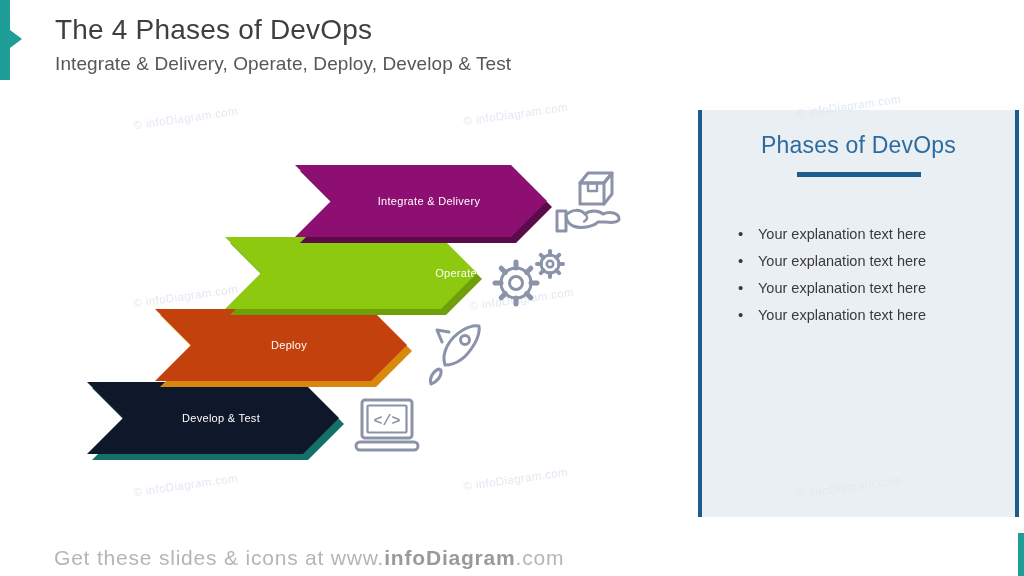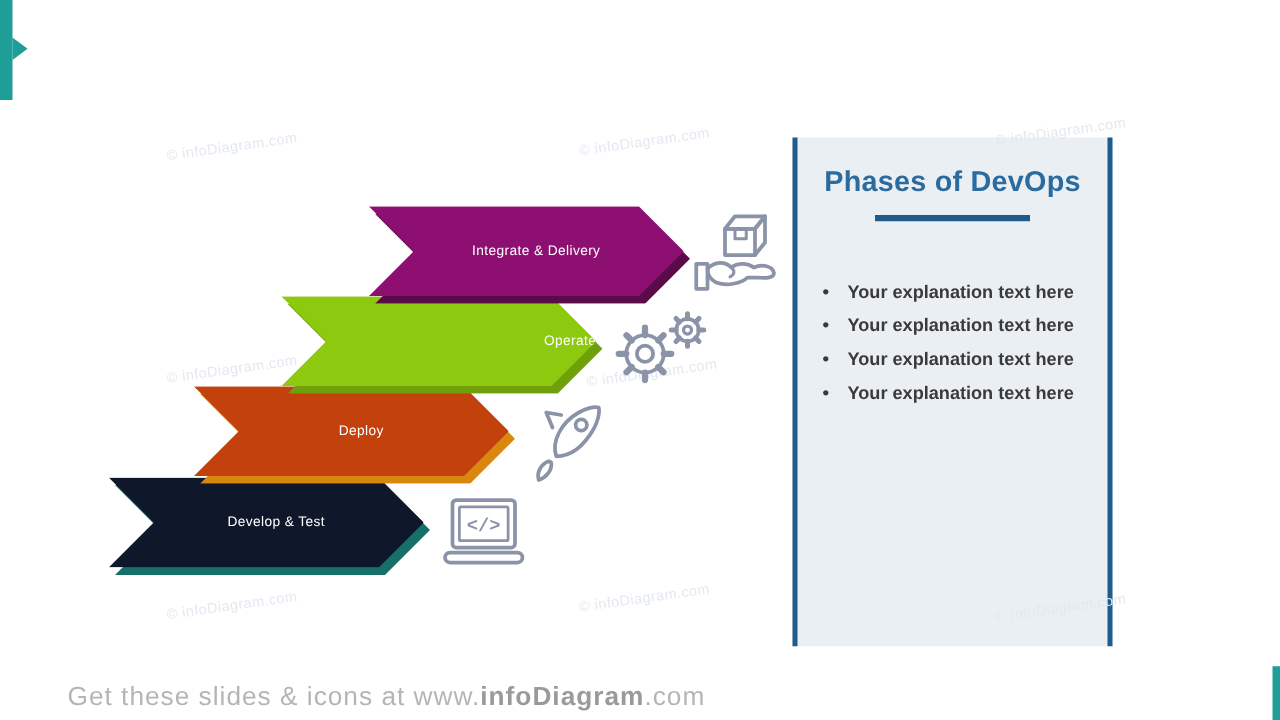--- a/index.html
+++ b/index.html
@@ -32,25 +32,25 @@
 
   
   .icon { position:absolute; z-index:20; color:var(--icon-c); }
   .icon svg { display:block; width:100%; height:100%; }
   .icon-package { left:548px; top:163px; width:88px; height:78px; }
   .icon-gears   { left:486px; top:243px; width:84px; height:68px; }
   .icon-rocket  { left:423px; top:317px; width:66px; height:72px; }
   .icon-laptop  { left:350px; top:394px; width:74px; height:64px; }
 
   
-  .panel { position:absolute; left:634px; top:110px; width:256px; height:407px;
-    background:var(--panel-bg); border-left:4px solid var(--panel-border); border-right:4px solid var(--panel-border); z-index:2;font-weight:bold; }
+  .panel { position:absolute; left:698px; top:110px; width:321px; height:407px;
+    background:var(--panel-bg); border-left:4px solid var(--panel-border); border-right:4px solid var(--panel-border); z-index:2; }
   .panel-title { margin-top:22px; text-align:center; font-size:23px; color:var(--panel-title-c); letter-spacing:.2px; }
   .panel-underline { width:124px; height:5px; background:var(--panel-border); margin:13px auto 0 auto; }
-  .panel-bullets { list-style:none; margin-top:50px; padding-left:18px; }
+  .panel-bullets { list-style:none; margin-top:50px; padding-left:34px; }
   .panel-bullets li { position:relative; padding-left:22px; margin-bottom:12px;
     font-size:14.5px; line-height:15px; color:var(--bullet-c); }
   .panel-bullets li::before { content:"\2022"; position:absolute; left:2px; top:-1px; font-size:15px; color:var(--bullet-c); }
 
   
   .wm { position:absolute; z-index:6; font-size:11.5px; color:var(--wm-c);
     transform:rotate(-8deg); white-space:nowrap; letter-spacing:.4px; }
   .wm-1 { left:133px; top:112px; } .wm-2 { left:463px; top:108px; }
   .wm-3 { left:133px; top:290px; } .wm-4 { left:469px; top:293px; }
   .wm-5 { left:133px; top:479px; } .wm-6 { left:463px; top:473px; }
@@ -61,20 +61,22 @@
   .footer b { color:var(--footer-brand-c); font-weight:700; }
   .accent-br { position:absolute; left:1018px; top:533px; width:6px; height:43px; background:var(--accent); }
 </style>
 </head>
 <body style="--accent: #1F9E97; --title-c: #3F3F3F; --subtitle-c: #575757; --panel-bg: #EAEFF4; --panel-border: #1F5C8B; --panel-title-c: #2C6B9F; --bullet-c: #3A3A3A; --icon-c: #8A93A8; --wm-c: #E3E8F1; --footer-c: #B5B5B5; --footer-brand-c: #9A9A9A;">
 
 <div class="accent-bar"></div>
 <div class="accent-arrowhead"></div>
 
 <div class="header">
+  <div class="title">The 4 Phases of DevOps</div>
+  <div class="subtitle">Integrate &amp; Delivery, Operate, Deploy, Develop &amp; Test</div>
 </div>
 
 <span class="wm wm-1">© infoDiagram.com</span>
 <span class="wm wm-2">© infoDiagram.com</span>
 <span class="wm wm-3">© infoDiagram.com</span>
 <span class="wm wm-4">© infoDiagram.com</span>
 <span class="wm wm-5">© infoDiagram.com</span>
 <span class="wm wm-6">© infoDiagram.com</span>
 <span class="wm wm-7">© infoDiagram.com</span>
 <span class="wm wm-8">© infoDiagram.com</span>

